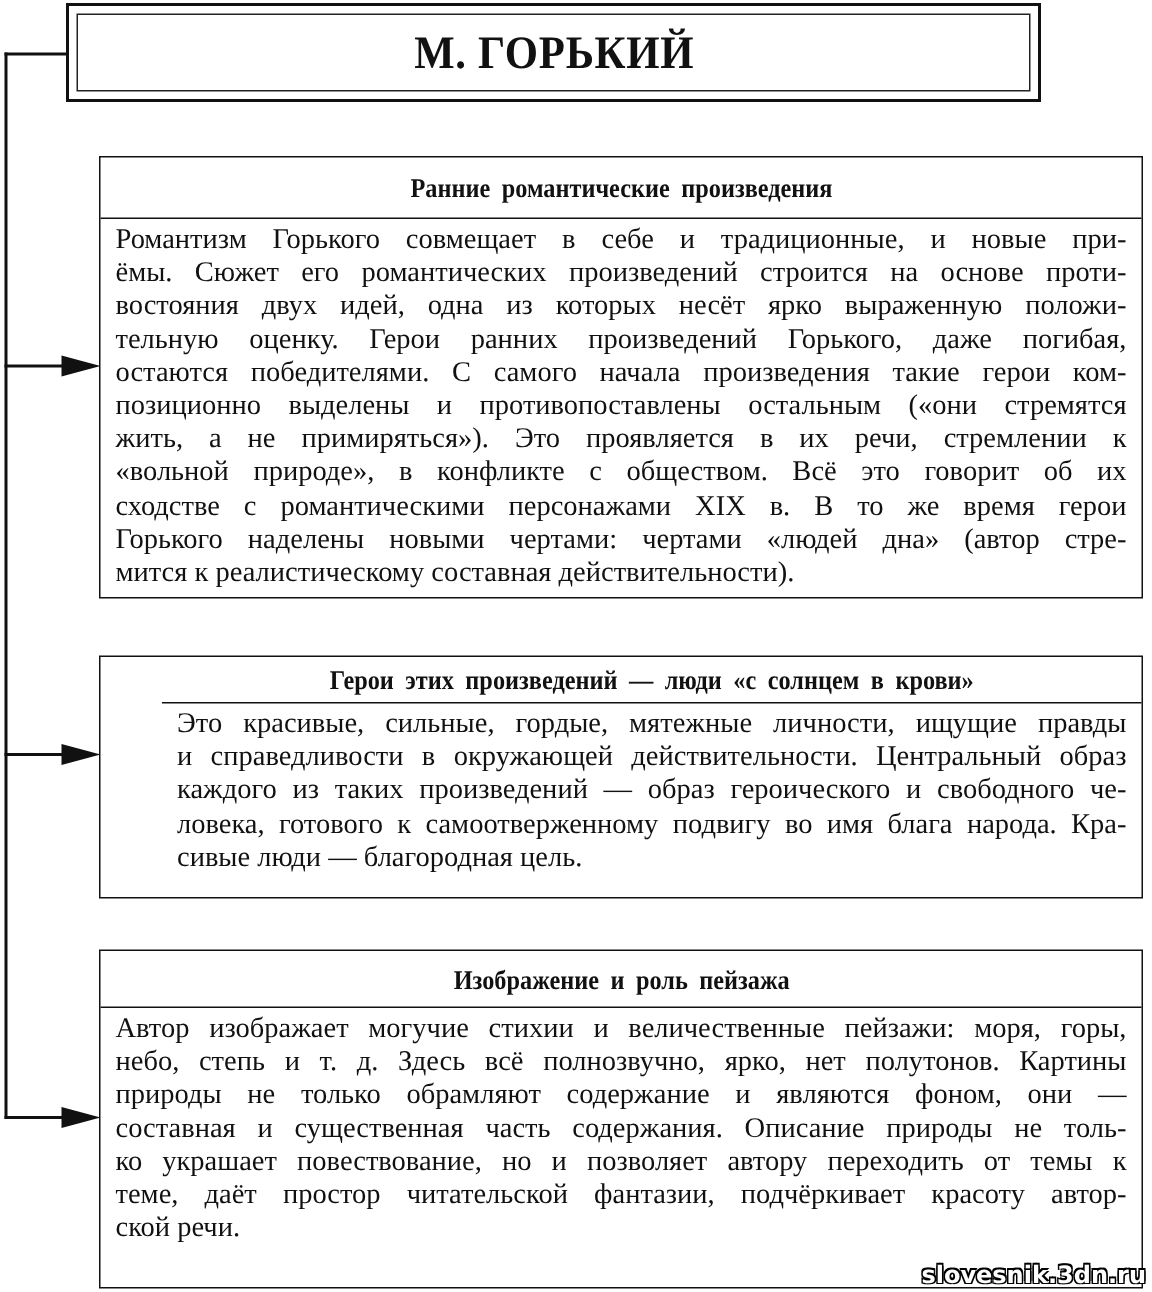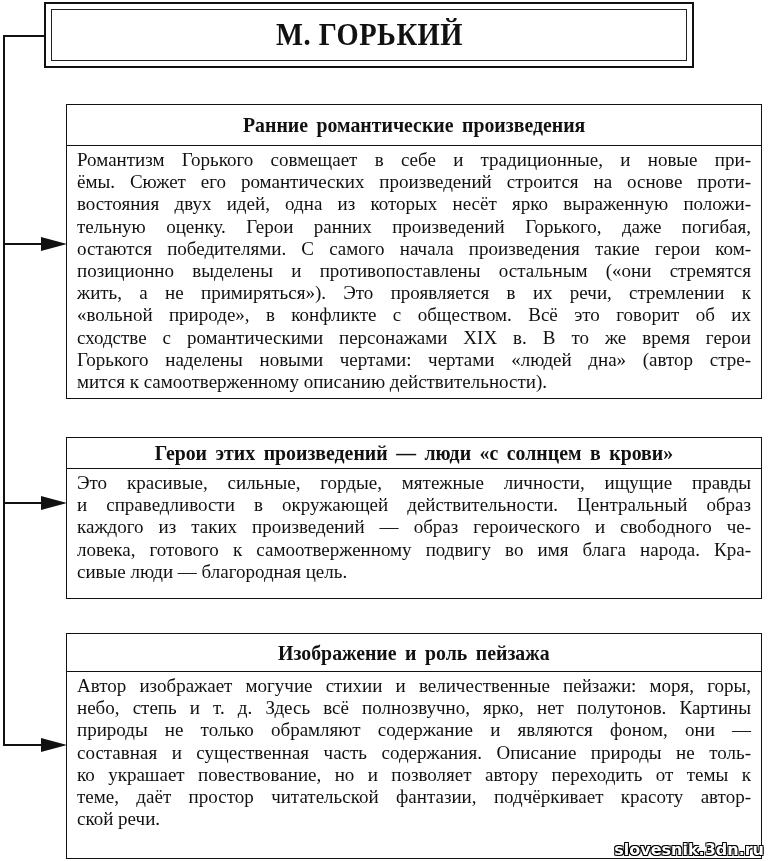--- a/index.html
+++ b/index.html
@@ -7,21 +7,21 @@
          font-family: "Liberation Serif", "DejaVu Serif", serif; color: #111; }
   .title-box { position: absolute; left: 44px; top: 2px; width: 650px; height: 66px;
                border: 2px solid #111; box-sizing: border-box; }
   .title-inner { position: absolute; left: 5px; top: 5px; right: 5px; bottom: 5px;
                  border: 1.5px solid #222; display: flex; align-items: center; justify-content: center; }
   .title-text { font-family: "Liberation Serif", serif; font-weight: bold; font-size: 31px;
                 letter-spacing: 0.5px; transform: scaleX(0.92); }
   .section { position: absolute; left: 66px; width: 696px; border: 1.5px solid #111;
              box-sizing: border-box; background: #fff; }
   .section-head { border-bottom: 1.5px solid #111; text-align: center; font-weight: bold;
-                  font-size: 22px; line-height: 1; display: flex; align-items: center; justify-content: center; }
+                  font-size: 18px; line-height: 1; display: flex; align-items: center; justify-content: center; }
   .section-head span { transform: scaleX(0.9); display: inline-block; word-spacing: 4px; white-space: nowrap; }
   .section-body { padding: 3px 10px 0 10px; font-size: 19px; line-height: 22.2px; text-align: justify; }
   .line { display: block; white-space: nowrap; text-align: justify; text-align-last: justify; transform-origin: left; }
   .line.last { text-align-last: left; }
   .connector-v { position: absolute; left: 3px; top: 35px; width: 1.5px; height: 711px; background: #111; }
   .connector-h-top { position: absolute; left: 3px; top: 35px; width: 41px; height: 1.5px; background: #111; }
   .arrow { position: absolute; left: 3px; height: 14px; width: 63px; }
   .arrow .shaft { position: absolute; left: 0; top: 6px; width: 40px; height: 1.5px; background: #111; }
   .arrow .head { position: absolute; left: 38px; top: 0; width: 0; height: 0;
                  border-top: 7px solid transparent; border-bottom: 7px solid transparent; border-left: 26px solid #111; }
@@ -64,25 +64,25 @@
     <span class="line" style="display: block; text-align-last: justify;">Романтизм Горького совмещает в себе и традиционные, и новые при-</span>
     <span class="line" style="display: block; text-align-last: justify;">ёмы. Сюжет его романтических произведений строится на основе проти-</span>
     <span class="line" style="display: block; text-align-last: justify;">востояния двух идей, одна из которых несёт ярко выраженную положи-</span>
     <span class="line" style="display: block; text-align-last: justify;">тельную оценку. Герои ранних произведений Горького, даже погибая,</span>
     <span class="line" style="display: block; text-align-last: justify;">остаются победителями. С самого начала произведения такие герои ком-</span>
     <span class="line" style="display: block; text-align-last: justify;">позиционно выделены и противопоставлены остальным («они стремятся</span>
     <span class="line" style="display: block; text-align-last: justify;">жить, а не примиряться»). Это проявляется в их речи, стремлении к</span>
     <span class="line" style="display: block; text-align-last: justify;">«вольной природе», в конфликте с обществом. Всё это говорит об их</span>
     <span class="line" style="display: block; text-align-last: justify;">сходстве с романтическими персонажами XIX в. В то же время герои</span>
     <span class="line" style="display: block; text-align-last: justify;">Горького наделены новыми чертами: чертами «людей дна» (автор стре-</span>
-    <span class="line last" style="display: block; text-align-last: auto;">мится к самоотверженному описанию действительности).</span>
+    <span class="line last" style="display: block; text-align-last: auto;">мится к реалистическому составная действительности).</span>
   </div>
 </div>
 
-<div class="section" style="top:437px; height:162px;">
+<div class="section" style="top:437px; height:162px;padding-left:41px;">
   <div class="section-head" style="height:30px;">
     <span>Герои этих произведений — люди «с солнцем в крови»</span>
   </div>
   <div class="section-body">
     <span class="line" style="display: block; text-align-last: justify;">Это красивые, сильные, гордые, мятежные личности, ищущие правды</span>
     <span class="line" style="display: block; text-align-last: justify;">и справедливости в окружающей действительности. Центральный образ</span>
     <span class="line" style="display: block; text-align-last: justify;">каждого из таких произведений — образ героического и свободного че-</span>
     <span class="line" style="display: block; text-align-last: justify;">ловека, готового к самоотверженному подвигу во имя блага народа. Кра-</span>
     <span class="line last" style="display: block; text-align-last: auto;">сивые люди — благородная цель.</span>
   </div>

